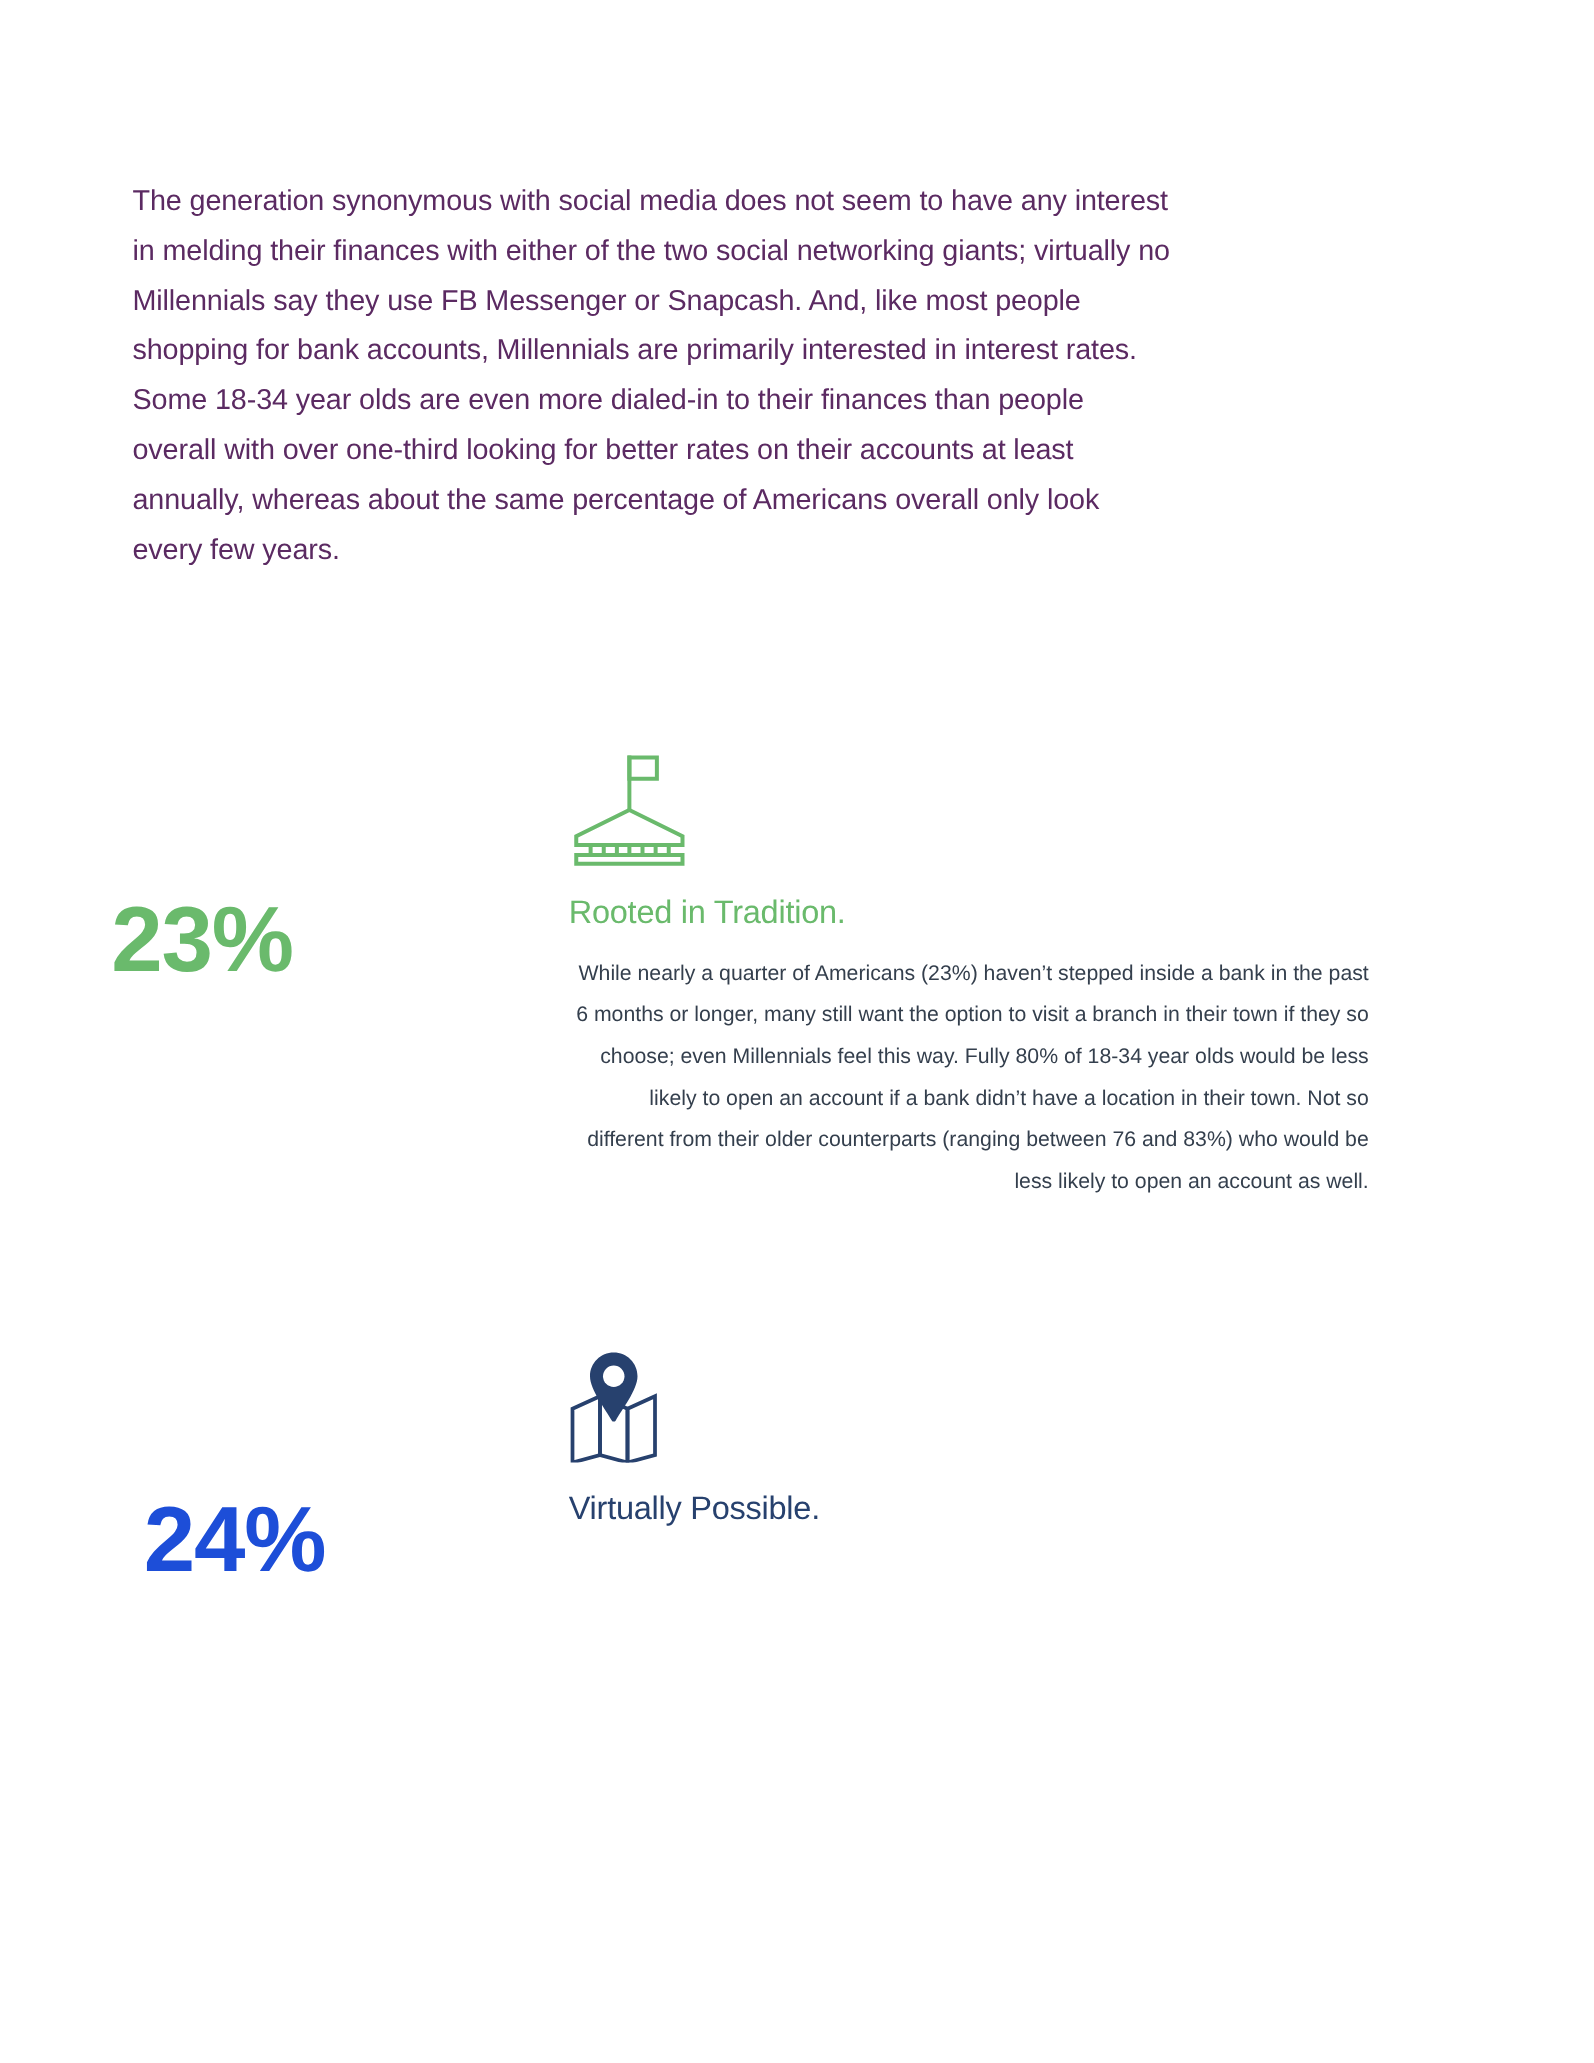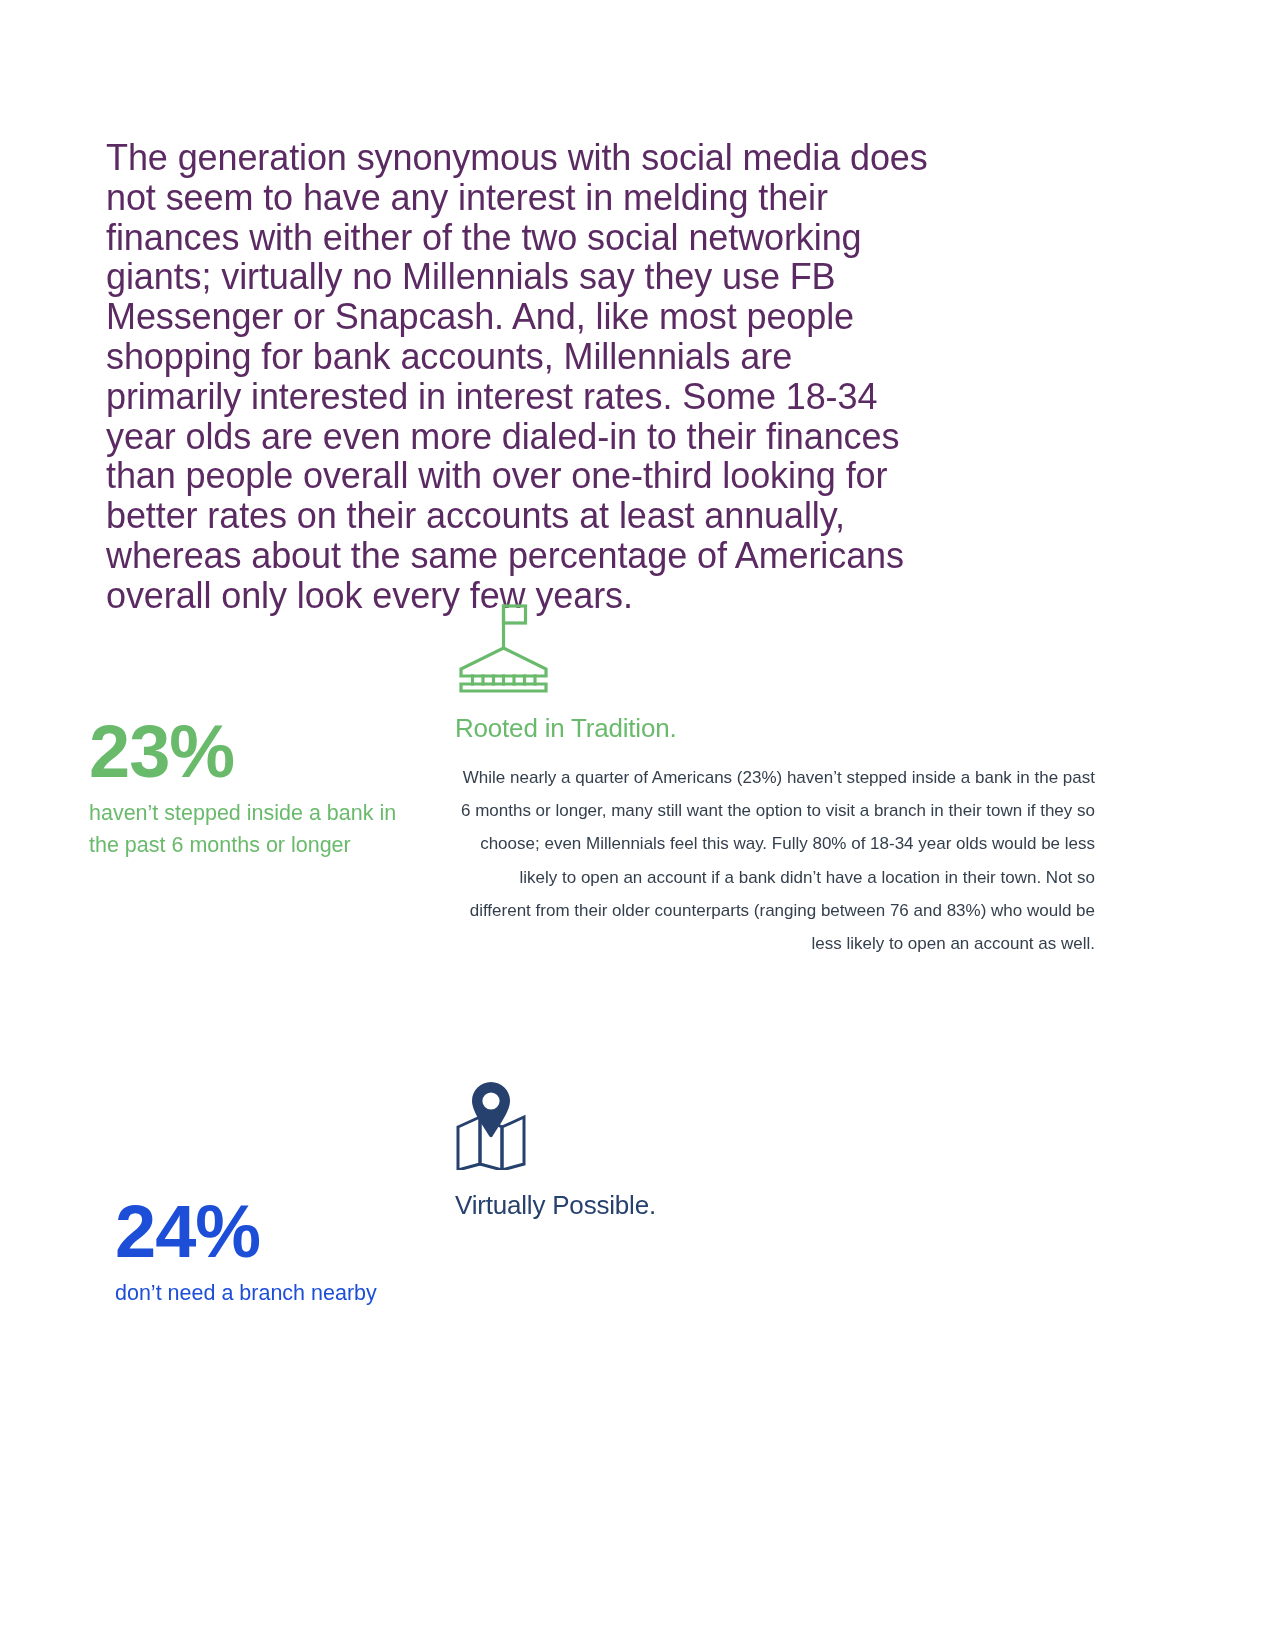--- a/index.html
+++ b/index.html
@@ -18,24 +18,24 @@
   .page {
     position: absolute;
     inset: 0;
     background: #ffffff;
   }
 
   
   .intro {
     position: absolute;
     left: 106px;
-    top: 102px;
+    top: 118px;
     width: 830px;
     color: #5b2a62;
-    font-size: 36px;
+    font-size: 23px;
     line-height: 39.8px;
     letter-spacing: -0.1px;
     font-weight: 400;
   }
 
   
   .stat {
     position: absolute;
     left: 89px;
     width: 310px;
@@ -100,26 +100,24 @@
 </style>
 </head>
 <body>
 
 <div class="page">
 
   <p class="intro">The generation synonymous with social media does not seem to have any interest in melding their finances with either of the two social networking giants; virtually no Millennials say they use FB Messenger or Snapcash. And, like most people shopping for bank accounts, Millennials are primarily interested in interest rates. Some 18-34 year olds are even more dialed-in to their finances than people overall with over one-third looking for better rates on their accounts at least annually, whereas about the same percentage of Americans overall only look every few years.</p>
 
   <div class="stat stat-green">
     <span class="stat-number">23%</span>
-    <span class="stat-caption">haven’t stepped inside a bank in the past 6 months or longer</span>
   </div>
 
   <div class="stat stat-navy">
     <span class="stat-number">24%</span>
-    <span class="stat-caption">don’t need a branch nearby</span>
   </div>
 
   <div class="section section-tradition">
     <span class="section-icon">
       <svg class="icon-bank" viewBox="0 0 97 95" fill="none" stroke="#6aba6c" stroke-width="3.2" stroke-linecap="square" stroke-linejoin="miter" xmlns="http://www.w3.org/2000/svg">
 
         <line x1="48.5" y1="8" x2="48.5" y2="50"></line>
 
         <rect x="48.5" y="8" width="22" height="17"></rect>
 

